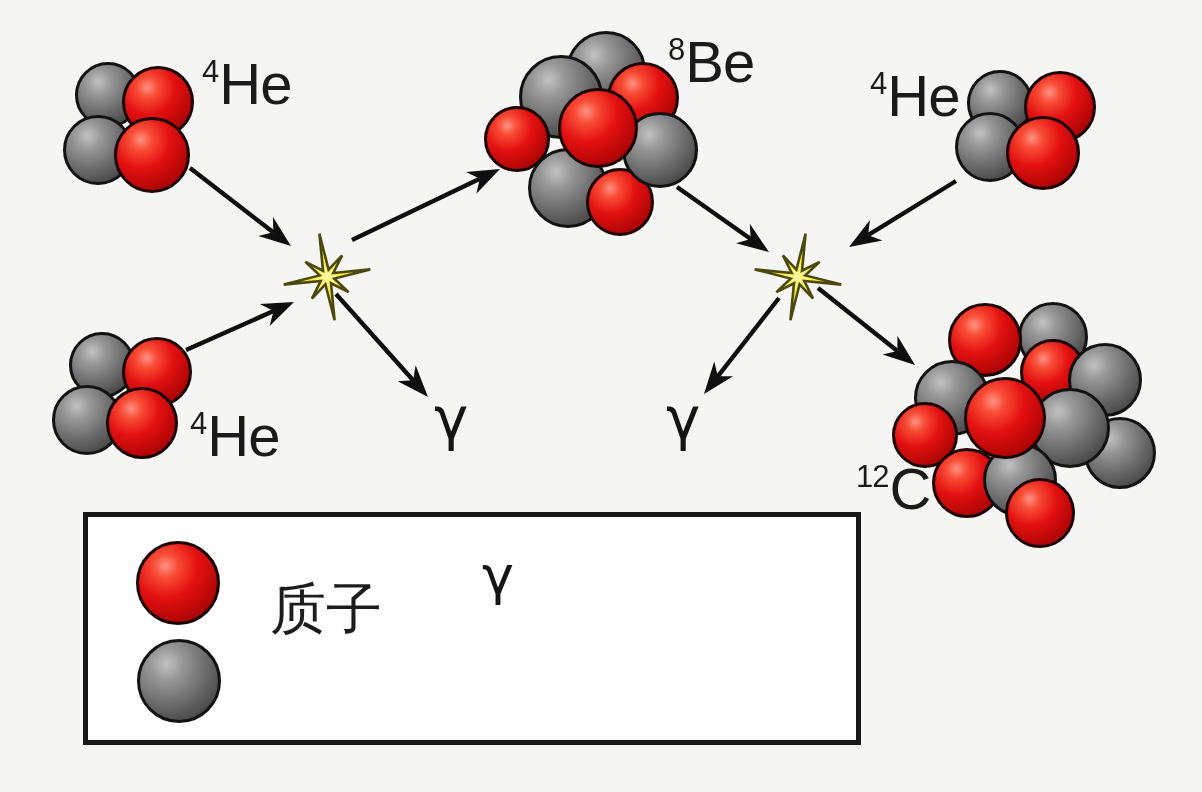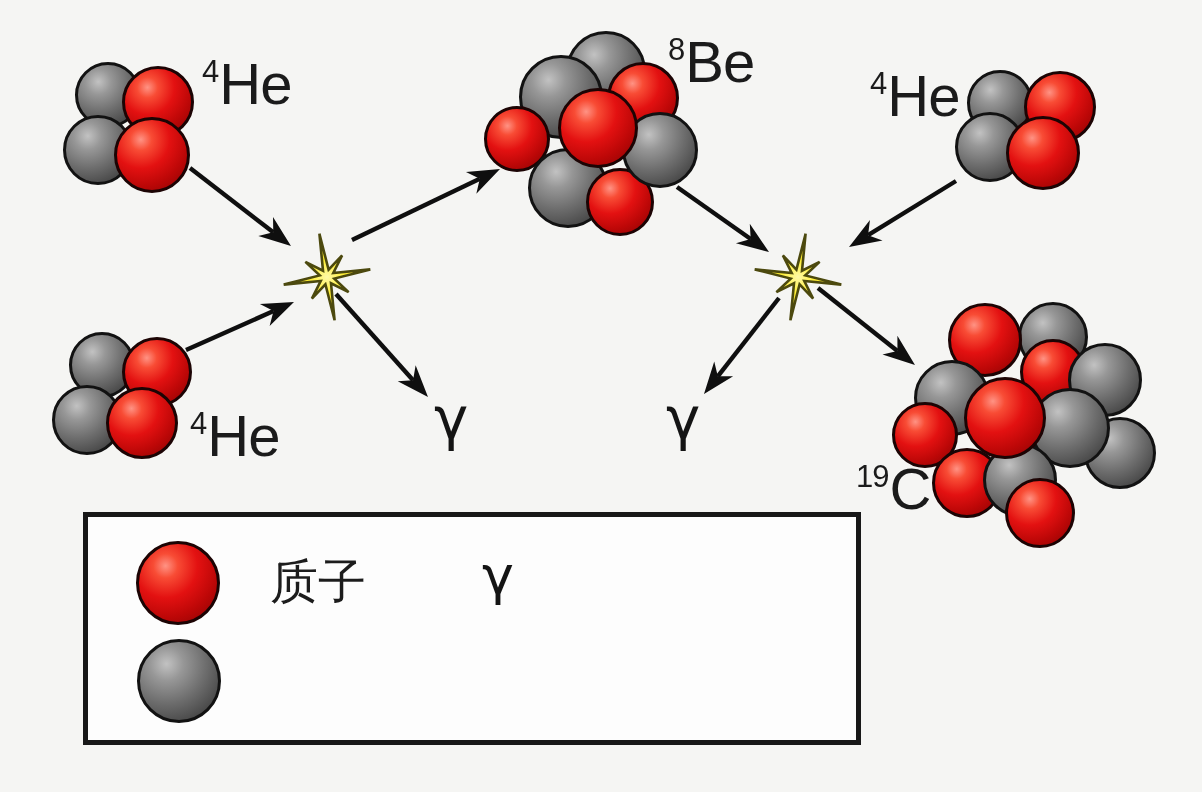--- a/index.html
+++ b/index.html
@@ -42,22 +42,22 @@
   }
 
   
   .legend {
     position:absolute; left:83px; top:512px; width:778px; height:233px;
     background:#fdfdfd; border:5px solid #181818; box-sizing:border-box;
   }
   .legend-proton  { left:48px; top:24px;  width:84px; height:84px; }
   .legend-neutron { left:49px; top:122px; width:84px; height:84px; }
   .legend-text {
-    position:absolute; font-size:48px; color:#1c1c1c; line-height:1.1;
-    font-family:"DejaVu Sans", sans-serif; white-space:nowrap;
+    position:absolute; font-size:56px; color:#1c1c1c; line-height:1.1;
+    font-family:"DejaVu Sans", sans-serif; white-space:nowrap;margin-top:23px;
   }
   .legend-gamma {
     position:absolute; left:394px; top:32px; font-size:54px; line-height:1;
     color:#141414; font-family:"DejaVu Sans", sans-serif;
   }
 </style>
 </head>
 <body>
 
 <div class="stage">
@@ -158,21 +158,21 @@
   <div class="nuc-label" style="left:190px;top:402px">
     <span class="sup">4</span><span class="elem">He</span>
   </div>
   <div class="nuc-label" style="left:668px;top:28px">
     <span class="sup">8</span><span class="elem">Be</span>
   </div>
   <div class="nuc-label" style="left:870px;top:62px">
     <span class="sup">4</span><span class="elem">He</span>
   </div>
   <div class="nuc-label" style="left:856px;top:455px">
-    <span class="sup">19</span><span class="elem">C</span>
+    <span class="sup">12</span><span class="elem">C</span>
   </div>
 
   <div class="gamma" style="left:434px;top:390px">γ</div>
   <div class="gamma" style="left:666px;top:390px">γ</div>
 
   <div class="legend">
     <div class="sphere proton legend-proton"></div>
     <div class="legend-text" style="left:182px;top:38px">质子</div>
     <div class="legend-gamma">γ</div>
     <div class="sphere neutron legend-neutron"></div>

